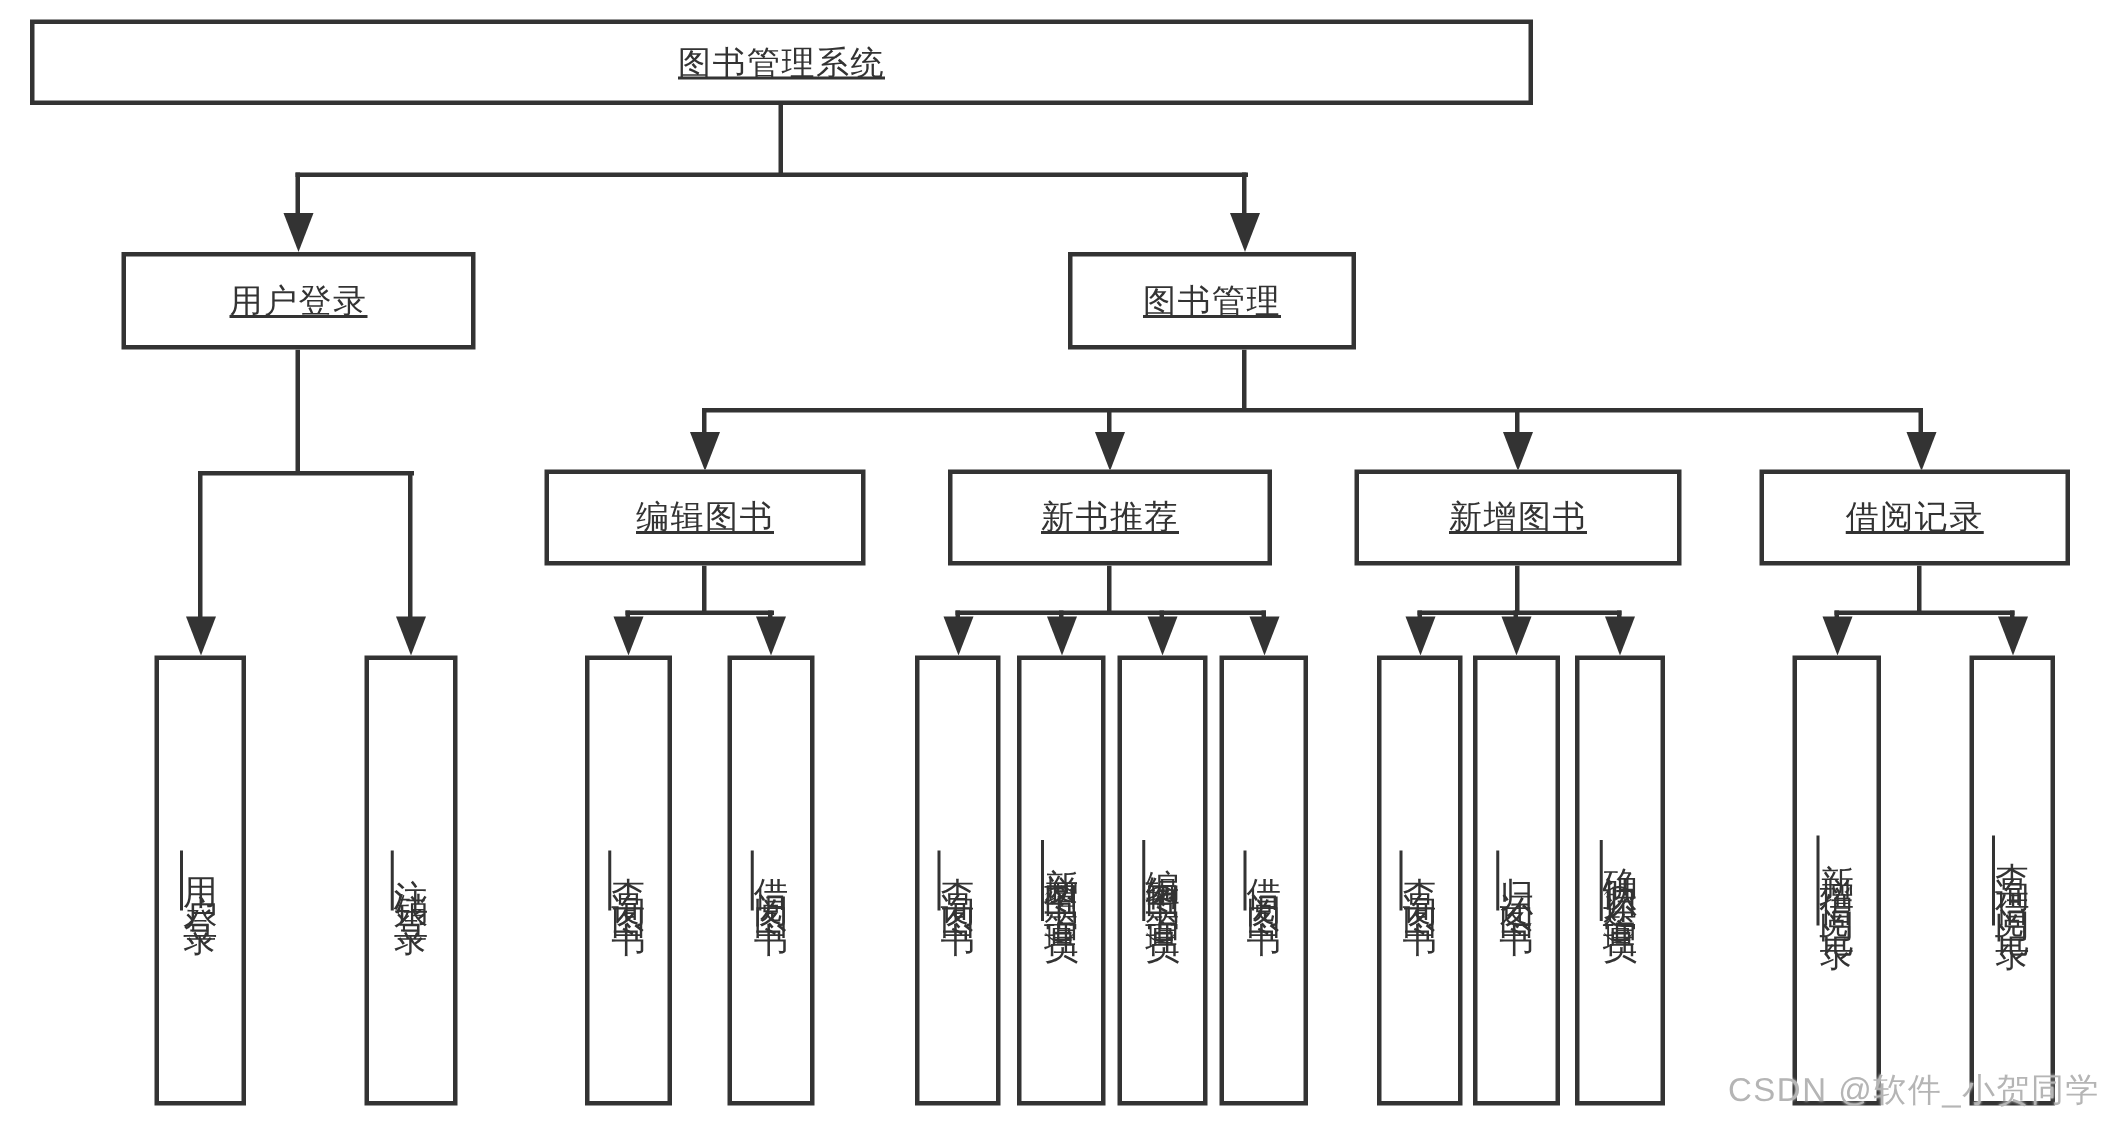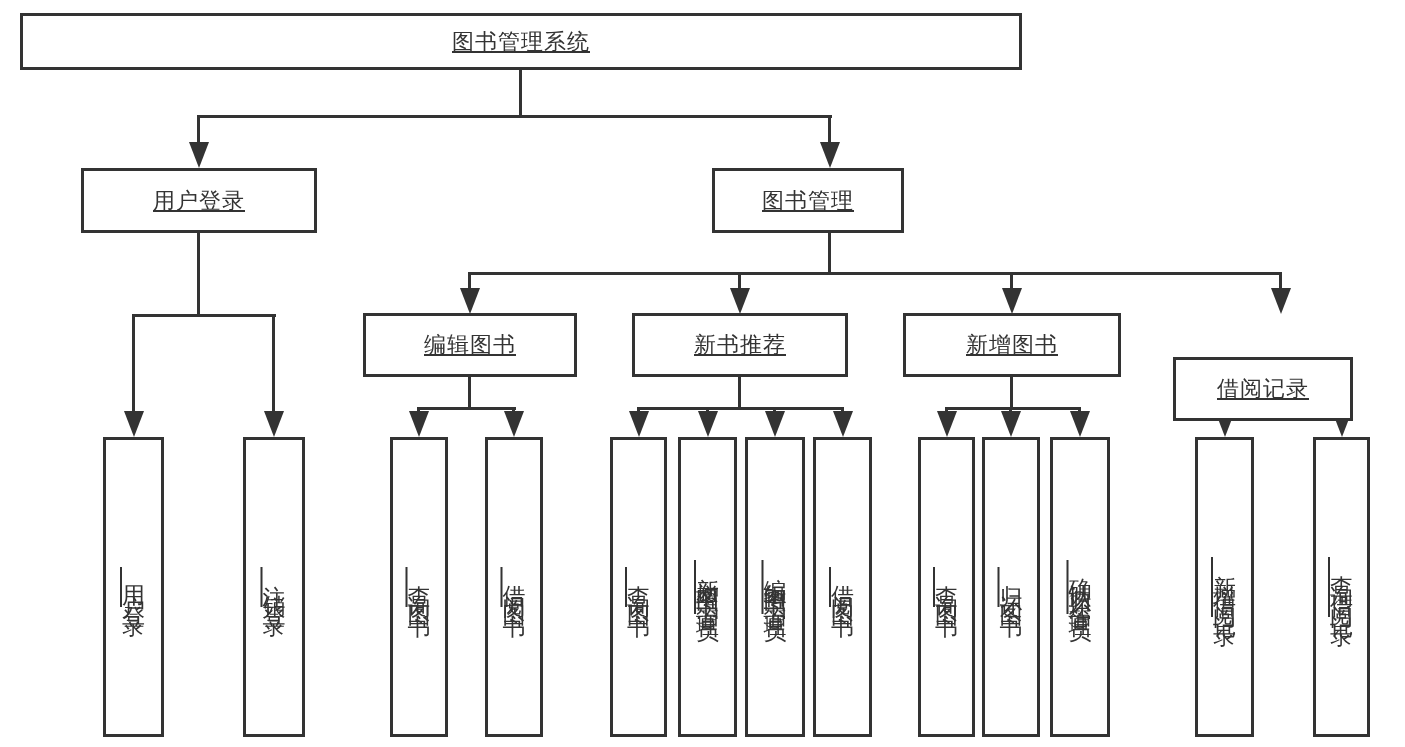--- a/index.html
+++ b/index.html
@@ -41,40 +41,41 @@
 <div id="stage">
 
   <div class="box" style="left:20px; top:13px; width:1002px; height:57px;">图书管理系统</div>
 
   <div class="box" style="left:81px; top:168px; width:236px; height:65px;">用户登录</div>
   <div class="box" style="left:712px; top:168px; width:192px; height:65px;">图书管理</div>
 
   <div class="box" style="left:363px; top:313px; width:214px; height:64px;">编辑图书</div>
   <div class="box" style="left:632px; top:313px; width:216px; height:64px;">新书推荐</div>
   <div class="box" style="left:903px; top:313px; width:218px; height:64px;">新增图书</div>
-  <div class="box" style="left:1173px; top:313px; width:180px; height:64px;margin-top:44px;">借阅记录</div>
+  <div class="box" style="left:1173px; top:313px; width:207px; height:64px;">借阅记录</div>
 
   <div class="box vbox" style="left:103px; top:437px; width:61px; height:300px;">用户登录</div>
   <div class="box vbox" style="left:243px; top:437px; width:62px; height:300px;">注销登录</div>
 
   <div class="box vbox" style="left:390px; top:437px; width:58px; height:300px;">查询图书</div>
   <div class="box vbox" style="left:485px; top:437px; width:58px; height:300px;">借阅图书</div>
 
   <div class="box vbox" style="left:610px; top:437px; width:57px; height:300px;">查询图书</div>
   <div class="box vbox tight" style="left:678px; top:437px; width:59px; height:300px;">新增图书（管理员）</div>
   <div class="box vbox tight" style="left:745px; top:437px; width:60px; height:300px;">编辑图书（管理员）</div>
   <div class="box vbox" style="left:813px; top:437px; width:59px; height:300px;">借阅图书</div>
 
   <div class="box vbox" style="left:918px; top:437px; width:57px; height:300px;">查询图书</div>
   <div class="box vbox" style="left:982px; top:437px; width:58px; height:300px;">归还图书</div>
   <div class="box vbox tight" style="left:1050px; top:437px; width:60px; height:300px;">确认归还（管理员）</div>
 
   <div class="box vbox" style="left:1195px; top:437px; width:59px; height:300px;">新增借阅记录</div>
   <div class="box vbox" style="left:1313px; top:437px; width:57px; height:300px;">查询借阅记录</div>
 
+  <div class="watermark">CSDN @软件_小贺同学</div>
 
 <div class="line" style="left: 519px; top: 70px; width: 3px; height: 47px; background: rgb(51, 51, 51);"></div>
     <div class="line" style="left: 197px; top: 115px; width: 635px; height: 3px; background: rgb(51, 51, 51);"></div>
     <div class="line" style="left: 197px; top: 115px; width: 3px; height: 30px; background: rgb(51, 51, 51);"></div>
     <div class="line" style="left: 828px; top: 115px; width: 3px; height: 30px; background: rgb(51, 51, 51);"></div>
     <div class="line" style="left: 197px; top: 233px; width: 3px; height: 83px; background: rgb(51, 51, 51);"></div>
     <div class="line" style="left: 132px; top: 314px; width: 144px; height: 3px; background: rgb(51, 51, 51);"></div>
     <div class="line" style="left: 132px; top: 314px; width: 3px; height: 99px; background: rgb(51, 51, 51);"></div>
     <div class="line" style="left: 272px; top: 314px; width: 3px; height: 99px; background: rgb(51, 51, 51);"></div>
     <div class="line" style="left: 828px; top: 233px; width: 3px; height: 41px; background: rgb(51, 51, 51);"></div>

